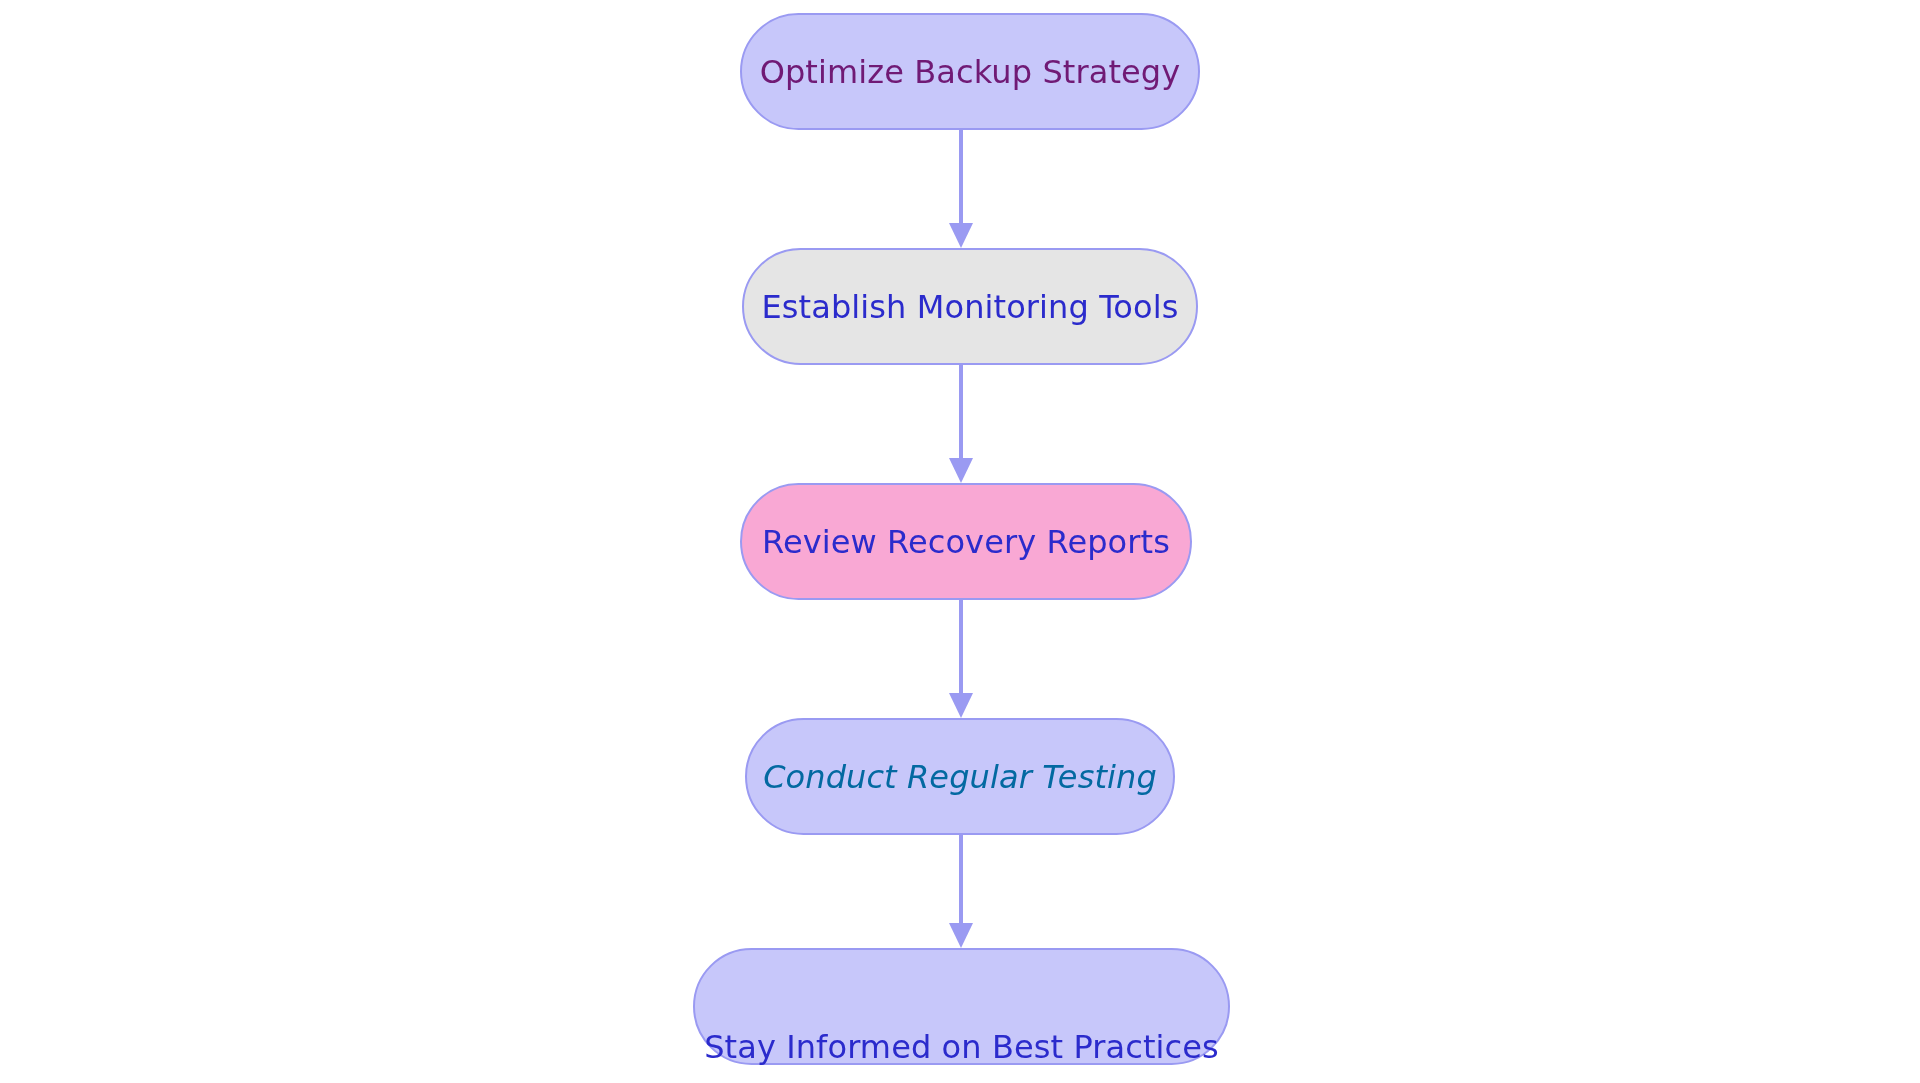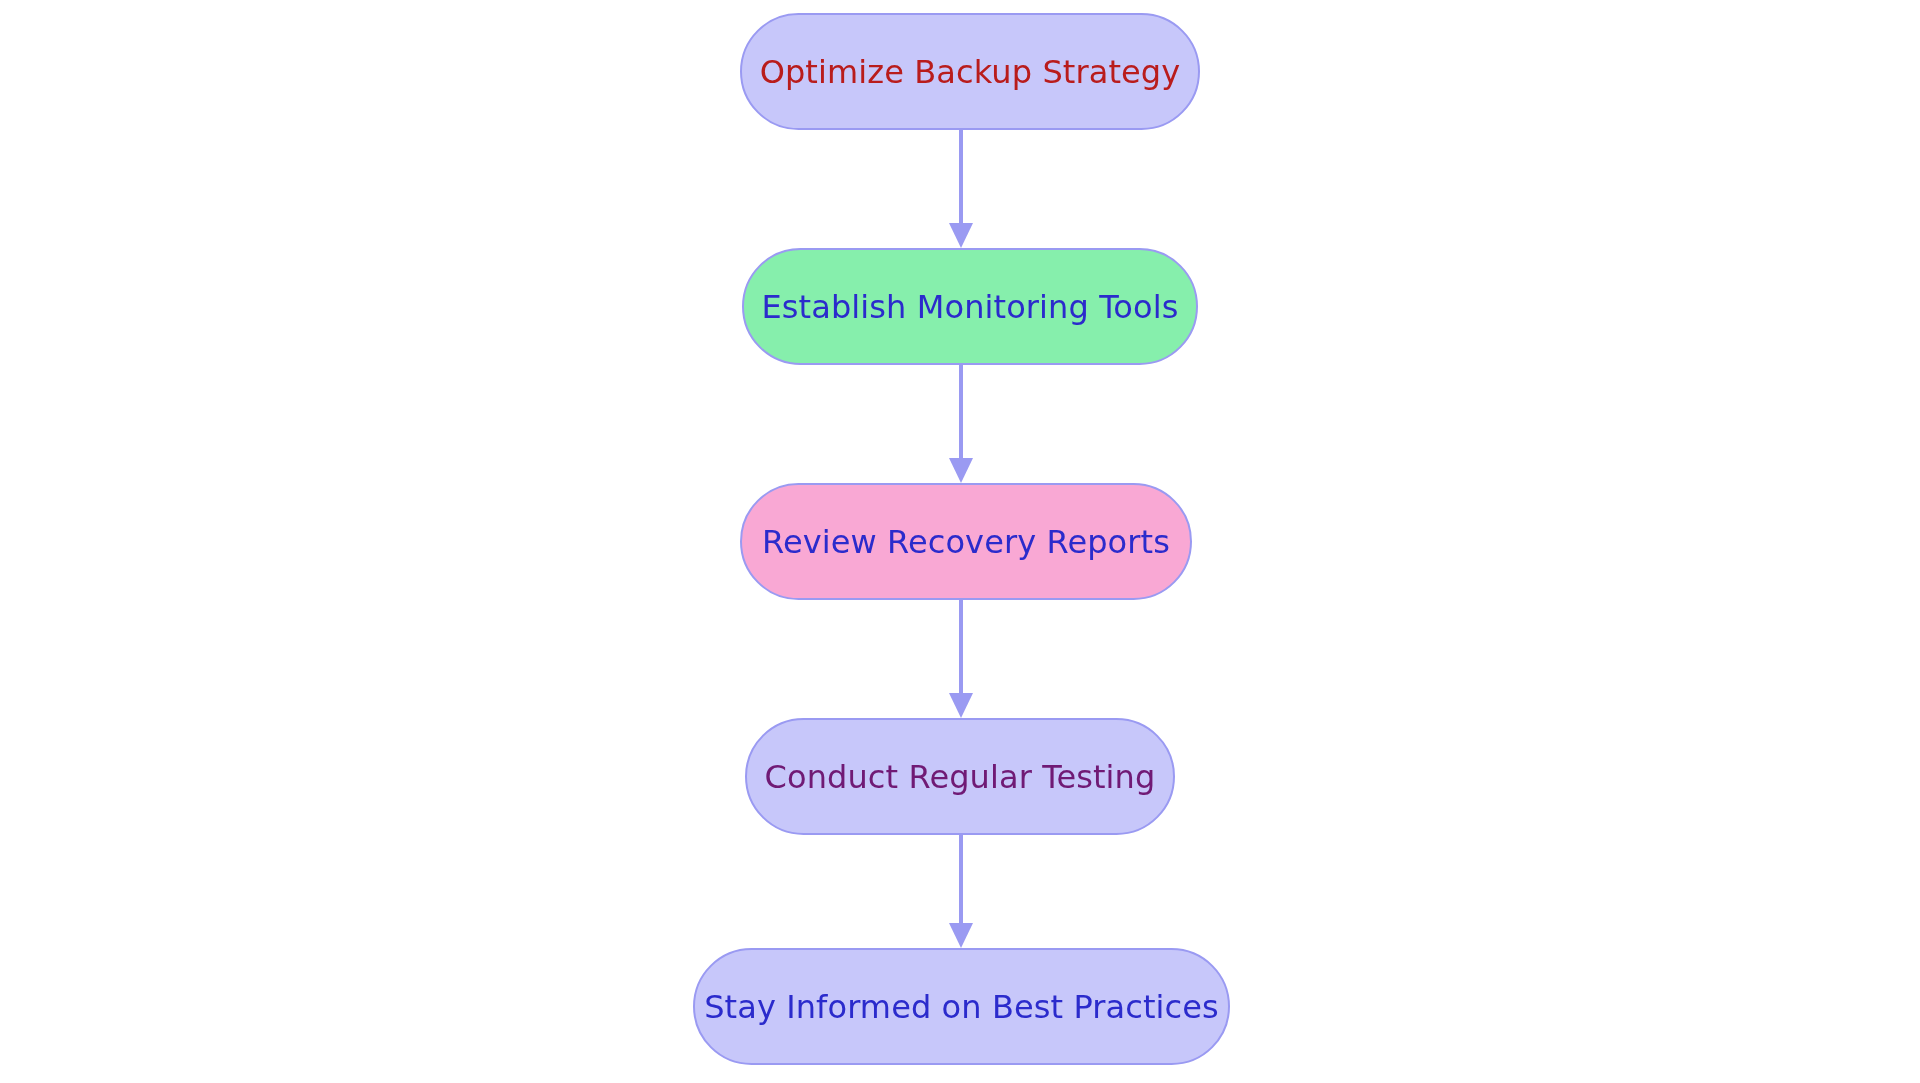--- a/index.html
+++ b/index.html
@@ -79,32 +79,32 @@
   </div>
 
   <div class="connector" style="left:960px; top:835px; width:2px; height:113px;">
     <svg width="40" height="113" viewBox="0 0 40 113" style="margin-left:-19px;">
       <line x1="20" y1="0" x2="20" y2="90" stroke="#9a9af2" stroke-width="4"></line>
       <polygon points="8,88 32,88 20,113" fill="#9a9af2"></polygon>
     </svg>
   </div>
 
   <div class="node" style="left:740px; top:13px; width:460px; background:#c7c7fa; border-color:#9a9af2;">
-    <span class="node-label" style="color:#b91c1c;text-align:center;">Optimize Backup Strategy</span>
+    <span class="node-label" style="color:#701a75;text-align:center;">Optimize Backup Strategy</span>
   </div>
 
-  <div class="node" style="left:742px; top:248px; width:456px; background:#86efac; border-color:#9a9af2;">
+  <div class="node" style="left:742px; top:248px; width:456px; background:#e5e5e5; border-color:#9a9af2;">
     <span class="node-label" style="color:#2b2bcc;">Establish Monitoring Tools</span>
   </div>
 
   <div class="node" style="left:740px; top:483px; width:452px; background:#f9a8d4; border-color:#9a9af2;">
     <span class="node-label" style="color:#2b2bcc;">Review Recovery Reports</span>
   </div>
 
   <div class="node" style="left:745px; top:718px; width:430px; background:#c7c7fa; border-color:#9a9af2;">
-    <span class="node-label" style="color:#701a75;">Conduct Regular Testing</span>
+    <span class="node-label" style="color:#0369a1;font-style:italic;">Conduct Regular Testing</span>
   </div>
 
-  <div class="node" style="left:693px; top:948px; width:537px; background:#c7c7fa; border-color:#9a9af2;">
+  <div class="node" style="left:693px; top:948px; width:537px; background:#c7c7fa; border-color:#9a9af2;align-items:flex-end;">
     <span class="node-label" style="color:#2b2bcc;">Stay Informed on Best Practices</span>
   </div>
 
 </div>
 
 </body></html>

